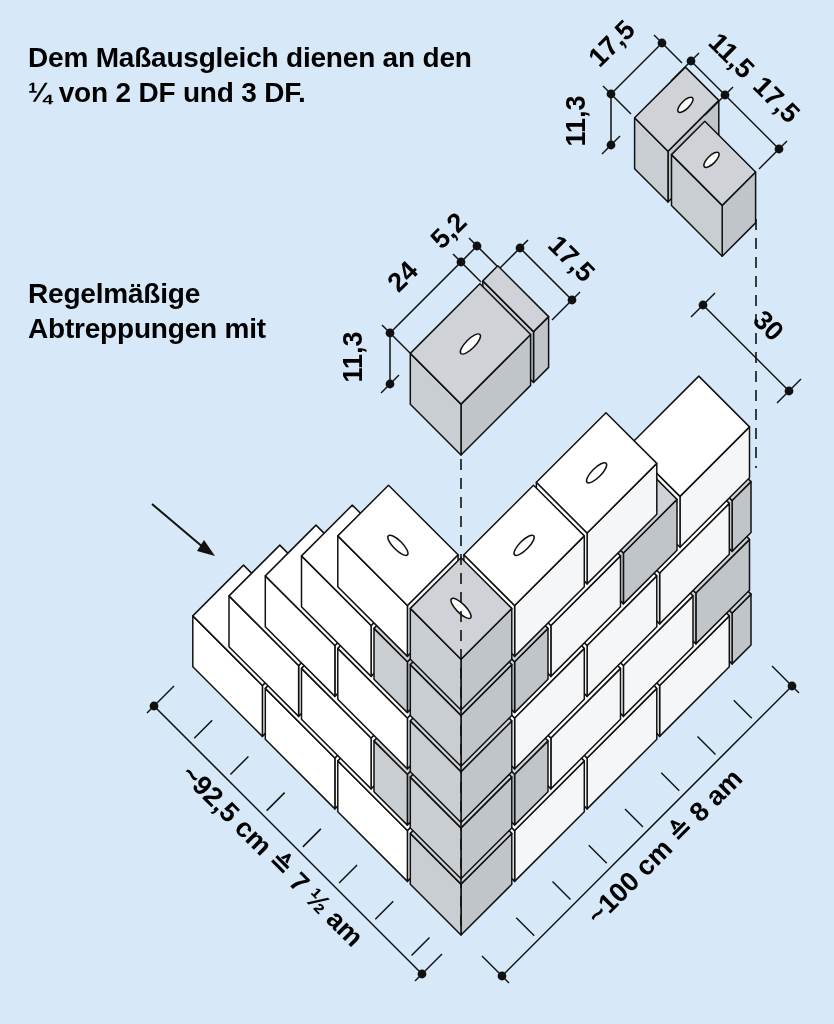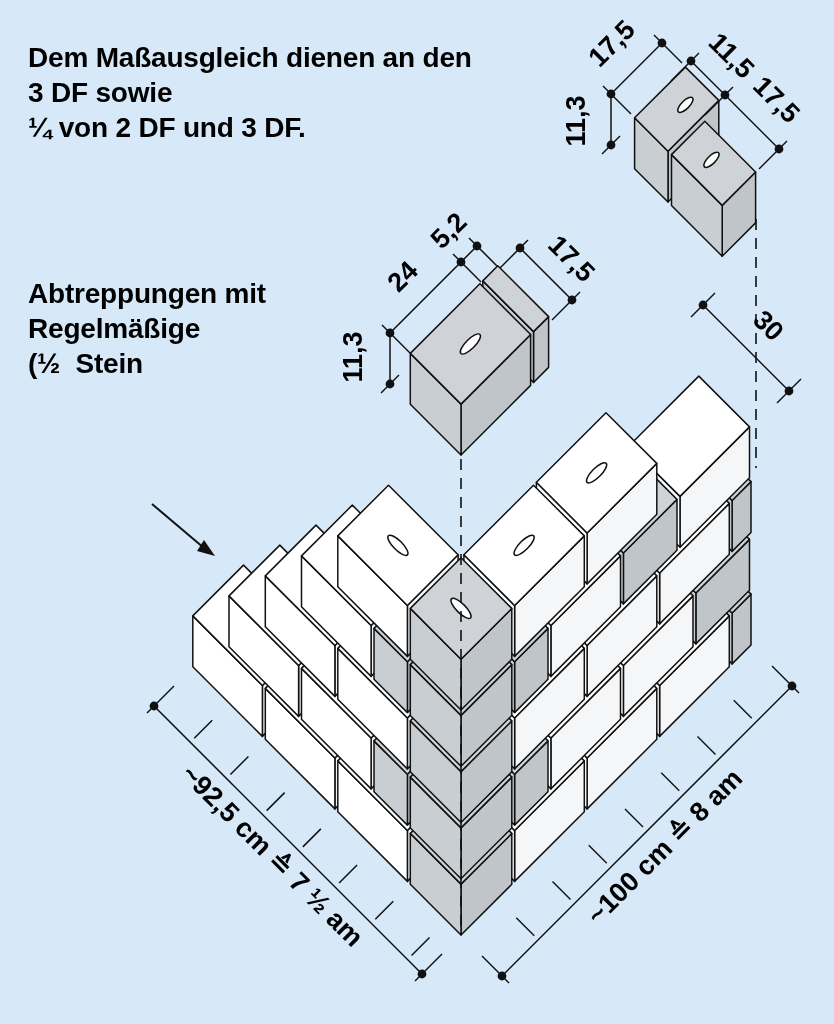--- a/index.html
+++ b/index.html
@@ -17,28 +17,26 @@
     font-weight:bold;font-size:27px;fill:#000;
   }
 </style>
 </head>
 <body>
 
 <div class="page" style="background: rgb(215, 233, 248);">
 
   <div class="para" id="p1">
     <div>Dem Maßausgleich dienen an den</div>
-    <div>3 DF sowie</div>
     <div>¼ von 2 DF und 3 DF.</div>
   </div>
 
   <div class="para" id="p2">
+    <div>Regelmäßige</div>
     <div>Abtreppungen mit</div>
-    <div>Regelmäßige</div>
-    <div>(½  Stein</div>
   </div>
 
   <svg width="834" height="1024" viewBox="0 0 834 1024">
 
     <g id="geom">
         <polygon points="262.4,736.4 313.1,685.6 313.1,634.8 262.4,685.5" fill="#f4f6f7" stroke="#111111" stroke-width="1.5" stroke-linejoin="round"></polygon>
         <polygon points="262.4,736.4 192.8,666.8 192.8,615.9 262.4,685.5" fill="#ffffff" stroke="#111111" stroke-width="1.5" stroke-linejoin="round"></polygon>
         <polygon points="262.4,685.5 192.8,615.9 243.5,565.1 313.1,634.8" fill="#ffffff" stroke="#111111" stroke-width="1.5" stroke-linejoin="round"></polygon>
         <polygon points="334.9,808.9 385.6,758.1 385.6,707.3 334.9,758.0" fill="#f4f6f7" stroke="#111111" stroke-width="1.5" stroke-linejoin="round"></polygon>
         <polygon points="334.9,808.9 265.3,739.3 265.3,688.4 334.9,758.0" fill="#ffffff" stroke="#111111" stroke-width="1.5" stroke-linejoin="round"></polygon>

